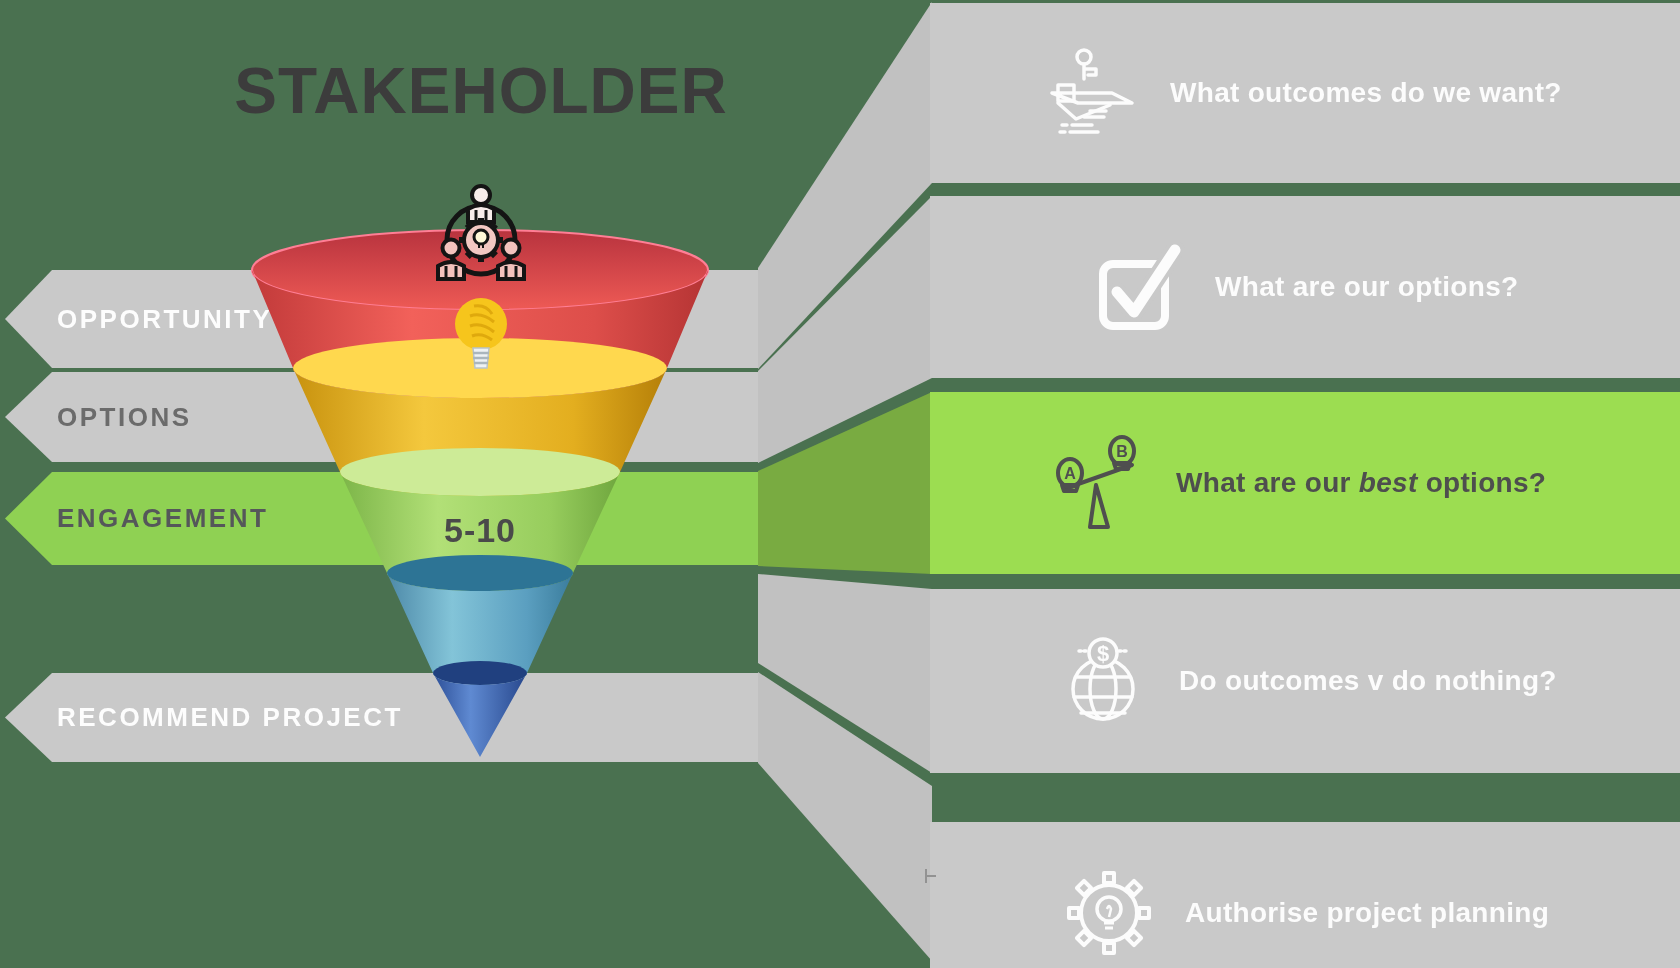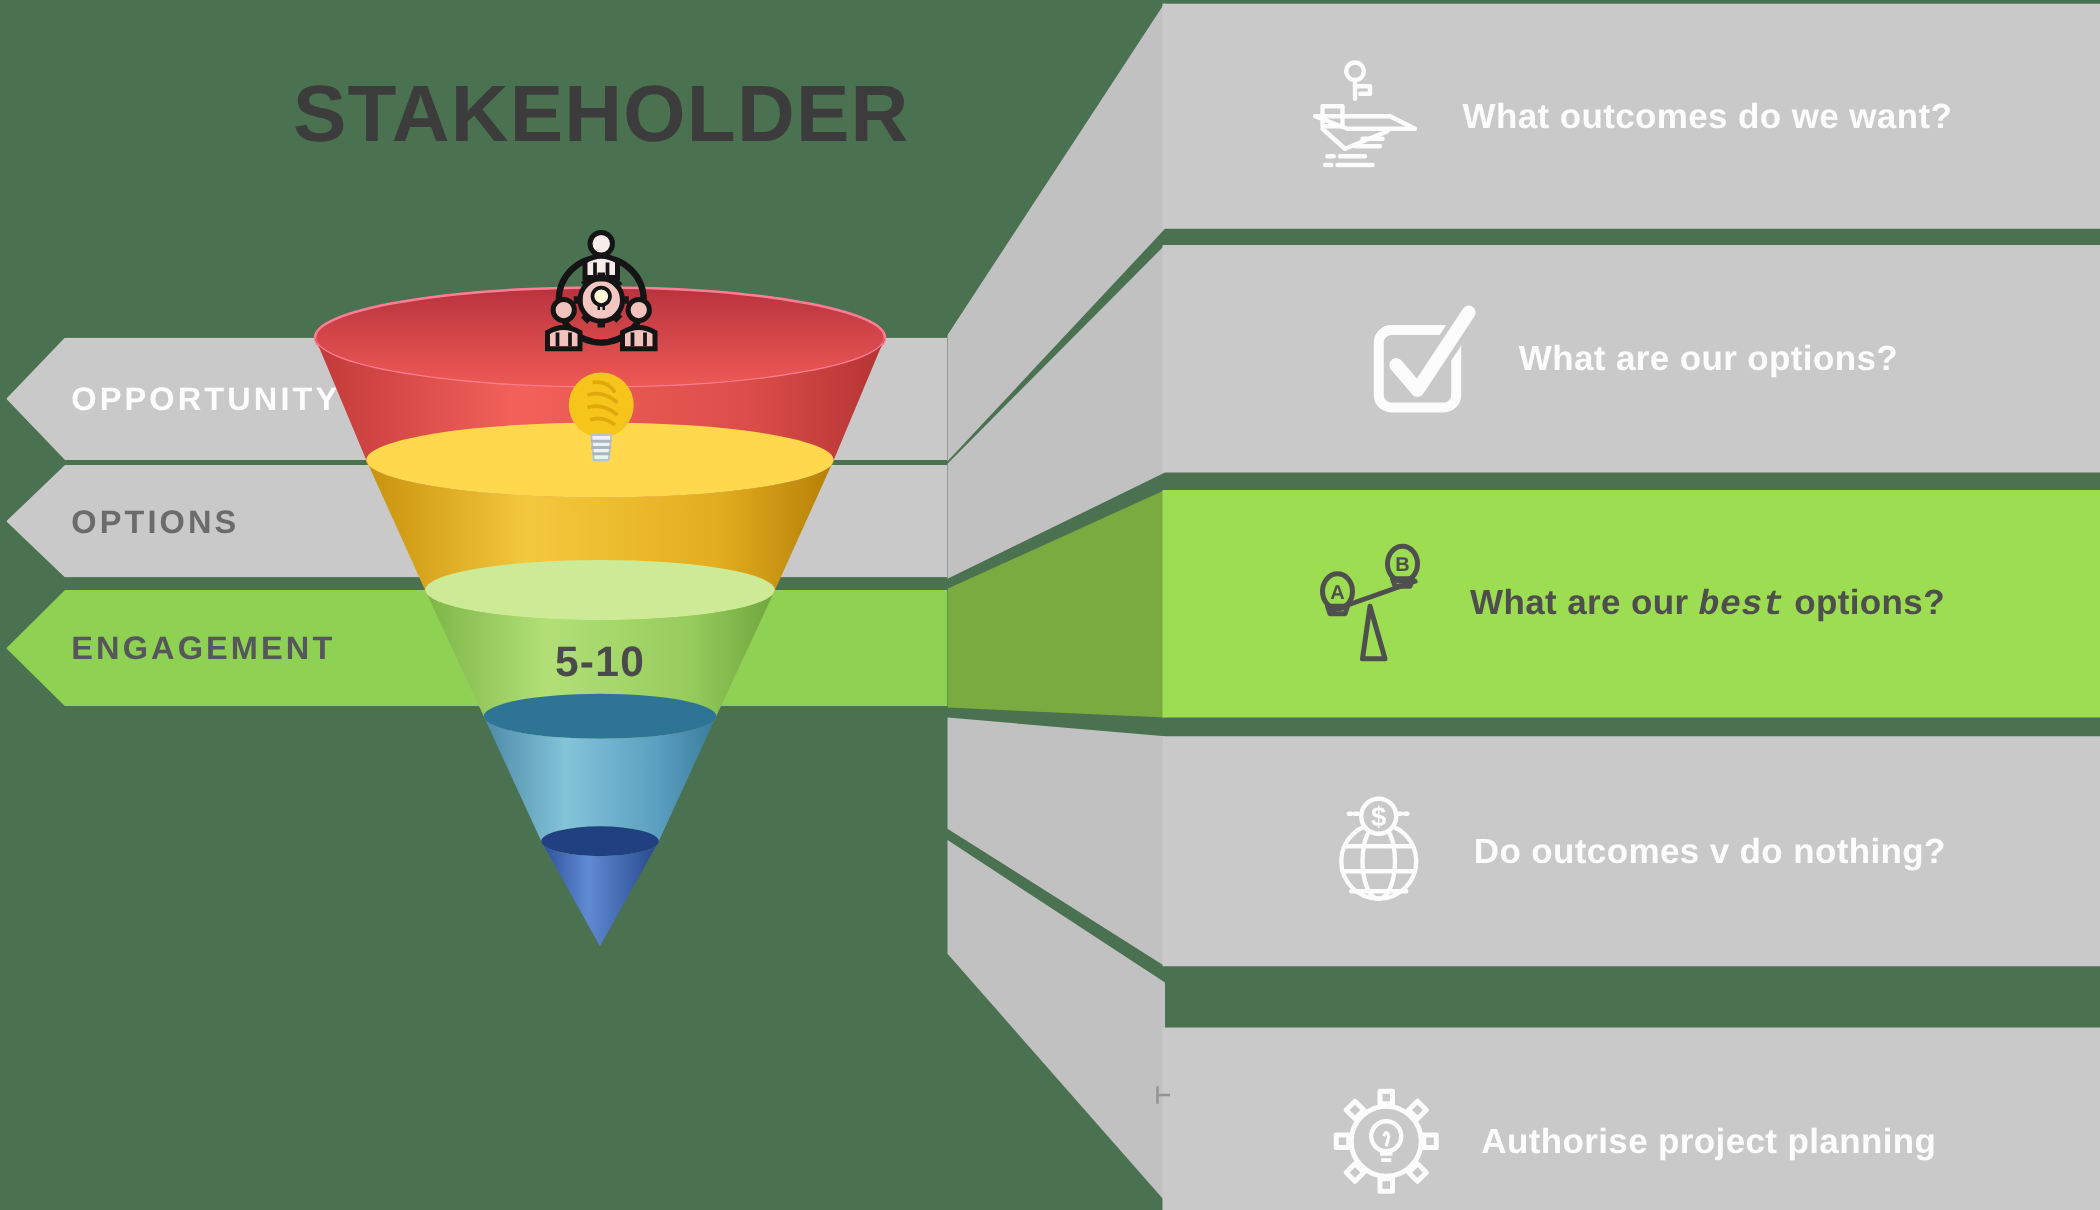--- a/index.html
+++ b/index.html
@@ -29,21 +29,21 @@
   .panel{
     position:absolute;left:930px;width:750px;background:#c9c9c9;
     display:flex;align-items:center;
   }
   .panel.green{background:#9cdd51;}
   .panel .q-icon{flex:0 0 auto;}
   .panel .q-text{
     font-weight:bold;font-size:28px;color:#fcfcfc;letter-spacing:.3px;margin-left:30px;
   }
   .panel.green .q-text{color:#4e4e4e;}
-  .panel .q-text em{font-style:italic;font-family:Liberation Mono, monospace;}
+  .panel .q-text em{font-style:italic;}
   
   #title{
     position:absolute;left:200px;top:62px;width:562px;text-align:center;
     font-weight:bold;font-size:64px;line-height:58px;color:#3c3c3c;letter-spacing:1px;
   }
   
   #funnel-label{
     position:absolute;left:480px;top:511px;transform:translateX(-50%);
     font-weight:bold;font-size:34px;color:#4a4a4a;letter-spacing:1px;
   }
@@ -60,20 +60,23 @@
 <div id="canvas">
 
   <div class="band" style="top:270px;height:98px;">
     <span class="stage-label t-white">OPPORTUNITY</span>
   </div>
   <div class="band" style="top:372px;height:90px;">
     <span class="stage-label t-gray">OPTIONS</span>
   </div>
   <div class="band green" style="top:472px;height:93px;">
     <span class="stage-label t-dark">ENGAGEMENT</span>
+  </div>
+  <div class="band" style="top:673px;height:89px;">
+    <span class="stage-label t-white">RECOMMEND PROJECT</span>
   </div>
 
   <svg id="shape-layer" width="1680" height="968" viewBox="0 0 1680 968">
     <defs>
       <linearGradient id="gradR" x1="0" y1="0" x2="1" y2="0">
         <stop offset="0" stop-color="#c23a3a"></stop>
           <stop offset="0.35" stop-color="#f2615a"></stop>
         <stop offset="0.75" stop-color="#dd4e4a"></stop>
           <stop offset="1" stop-color="#b53434"></stop>
       </linearGradient>

